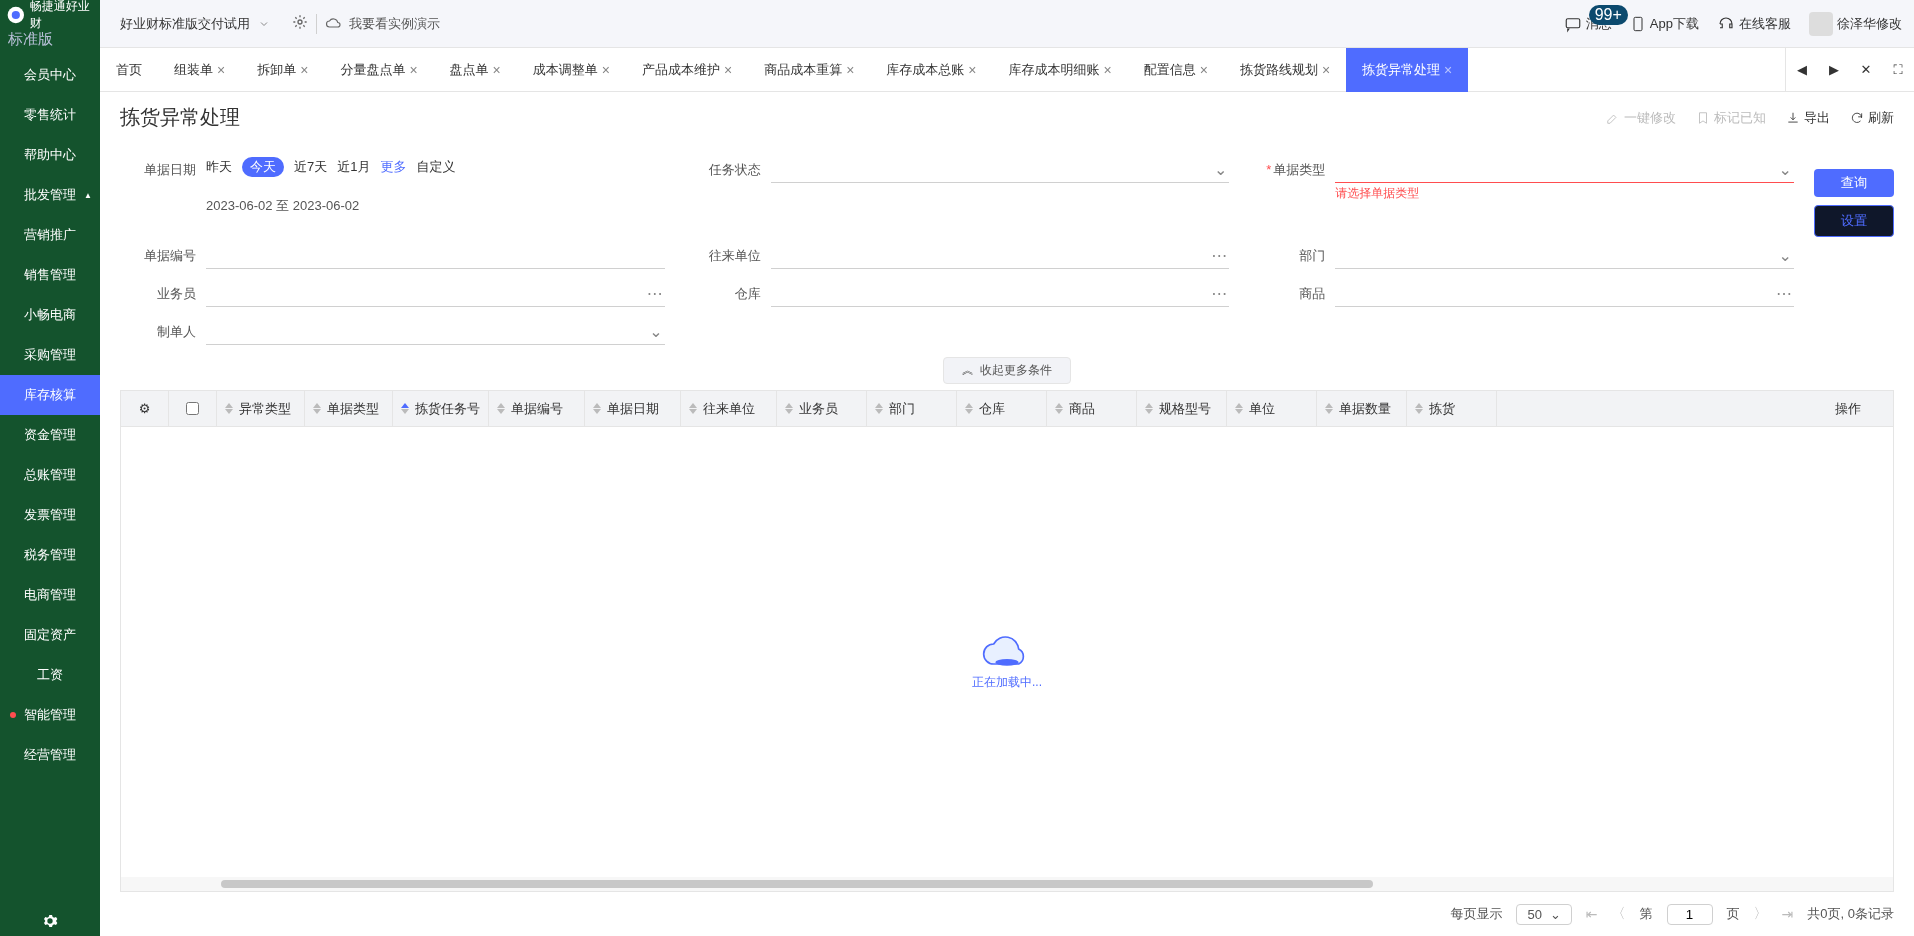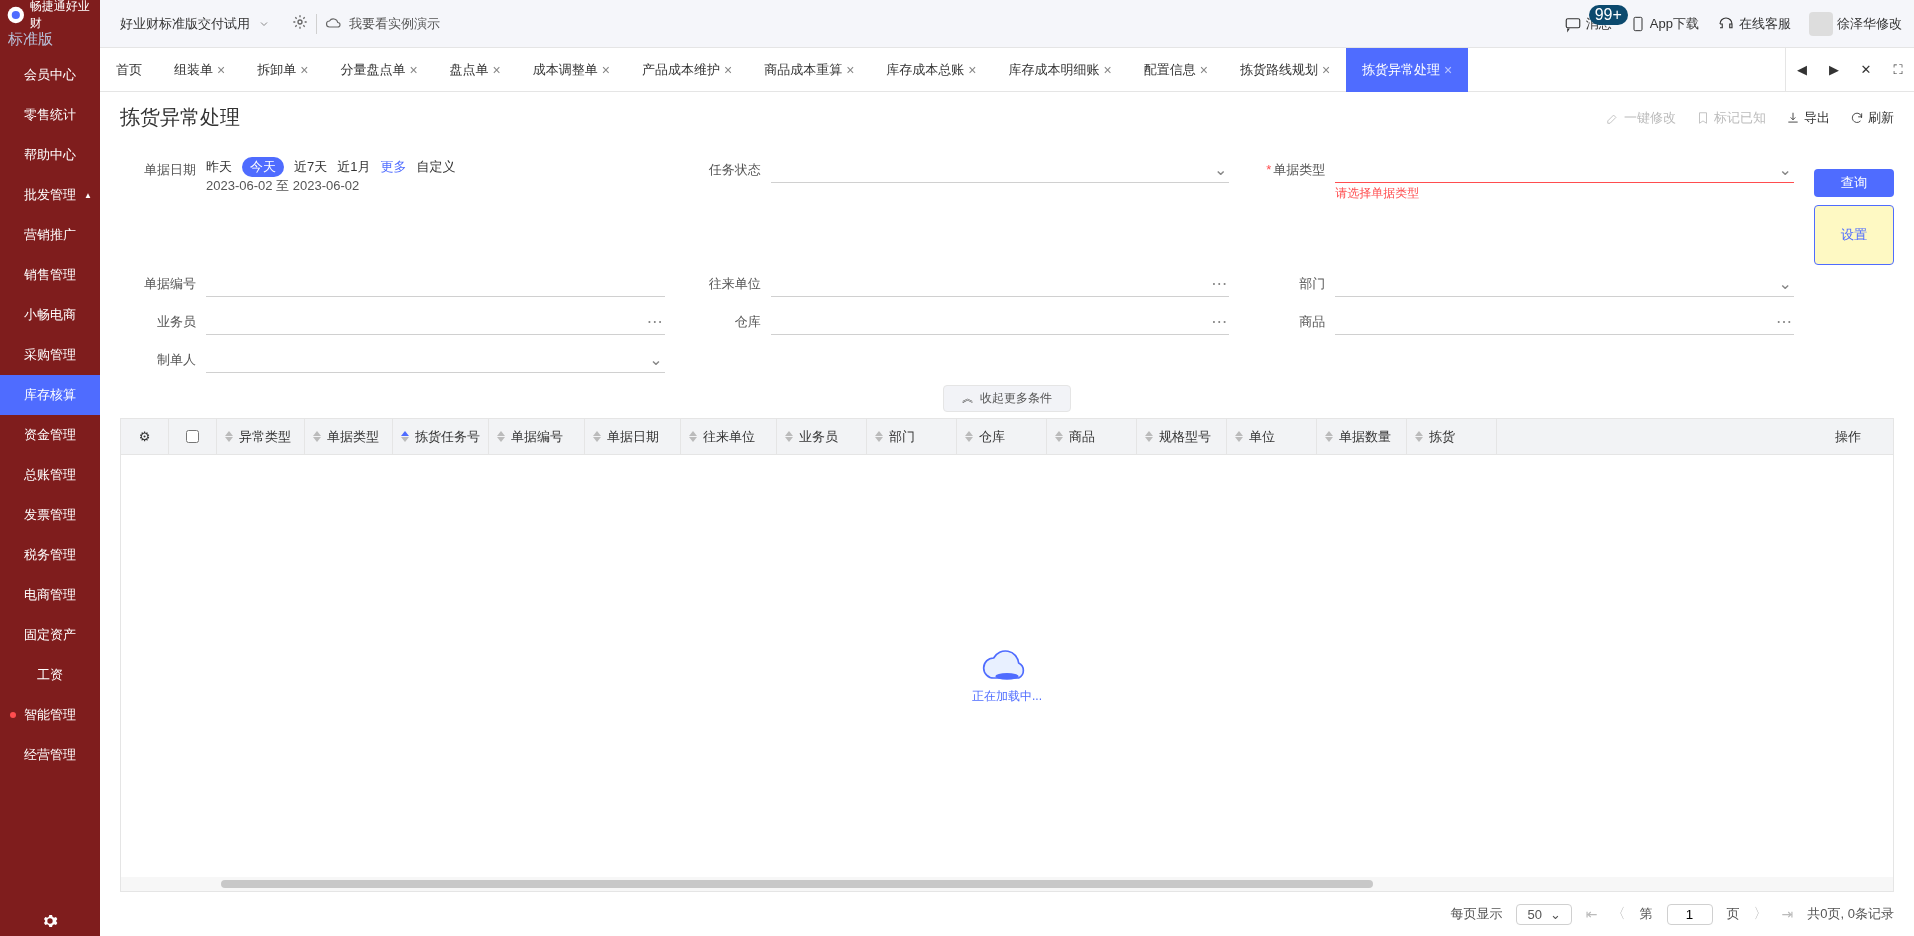--- a/index.html
+++ b/index.html
@@ -1,19 +1,19 @@
 <!DOCTYPE html>
 <html><head>
 <meta charset="utf-8">
 <style>
 *{margin:0;padding:0;box-sizing:border-box;font-family:"Microsoft YaHei",sans-serif;}
 body{background:#fff;font-size:13px;color:#333;overflow:hidden;}
 .app{display:flex;height:100vh;}
 
-.sidebar{width:100px;background:#7f1d1d;color:#fff;display:flex;flex-direction:column;}
+.sidebar{width:100px;background:#14532d;color:#fff;display:flex;flex-direction:column;}
 .logo{display:flex;align-items:center;padding:8px 6px;font-size:12px;height:30px;}
 .logo-icon{width:22px;height:22px;margin-right:4px;}
 .sub-logo{font-size:15px;padding:0 8px 6px;color:#b8c0d8;}
 .side-nav{flex:1;overflow-y:auto;}
 .side-item{height:40px;display:flex;align-items:center;justify-content:center;font-size:13px;cursor:pointer;position:relative;}
 .side-item.active{background:#4f6cff;}
 .side-item.has-arrow::after{content:"▲";position:absolute;right:8px;font-size:8px;}
 .side-item .dot{position:absolute;left:10px;width:6px;height:6px;border-radius:50%;background:#ff4d4f;}
 .side-footer{height:30px;display:flex;align-items:center;justify-content:center;}
 .gear{width:16px;height:16px;fill:#fff;}
@@ -50,25 +50,25 @@
 .filter-label{width:86px;text-align:right;padding-right:10px;padding-top:4px;color:#555;}
 .filter-label .req{color:#ff4d4f;margin-right:2px;}
 .filter-body{flex:1;min-width:0;}
 .input-line{border-bottom:1px solid #d0d0d0;height:26px;display:flex;align-items:center;position:relative;}
 .input-line.error{border-color:#ff4d4f;}
 .input-line .suffix{position:absolute;right:2px;color:#888;font-size:16px;}
 .date-presets{display:flex;align-items:center;gap:10px;flex-wrap:wrap;}
 .preset{cursor:pointer;color:#333;}
 .preset.active{background:#4f6cff;color:#fff;border-radius:10px;padding:1px 8px;}
 .preset.link{color:#4f6cff;}
-.date-range{color:#555;margin-top:0;}
+.date-range{color:#555;margin-top:20px;}
 .err-msg{color:#ff4d4f;font-size:12px;margin-top:2px;}
 .filter-actions{width:80px;display:flex;flex-direction:column;gap:8px;padding-top:2px;}
 .btn-primary{background:#4f6cff;color:#fff;border:none;border-radius:4px;padding:5px 0;cursor:pointer;margin-top:16px;}
-.btn-outline{background:#fef9c3;color:#4f6cff;border:1px solid #4f6cff;border-radius:4px;padding:20px 0;cursor:pointer;}
+.btn-outline{background:#0f172a;color:#4f6cff;border:1px solid #4f6cff;border-radius:4px;padding:6px 0;cursor:pointer;}
 
 .collapse-bar{display:flex;justify-content:center;padding:6px 0;}
 .collapse-btn{background:#f2f3f7;border:1px solid #e5e5e5;border-radius:4px;padding:4px 18px;cursor:pointer;color:#555;display:flex;align-items:center;gap:6px;font-size:12px;}
 
 .table-wrap{flex:1;margin:0 20px;border:1px solid #e5e5e5;display:flex;flex-direction:column;min-height:0;}
 .thead{display:flex;background:#f2f3f5;border-bottom:1px solid #e5e5e5;height:36px;align-items:center;}
 .th{display:flex;align-items:center;gap:4px;padding:0 8px;border-right:1px solid #e5e5e5;height:100%;}
 .th:last-child{border-right:none;}
 .sort{width:10px;height:14px;display:flex;flex-direction:column;justify-content:center;gap:1px;}
 .sort .tri{width:0;height:0;border-left:4px solid transparent;border-right:4px solid transparent;}

